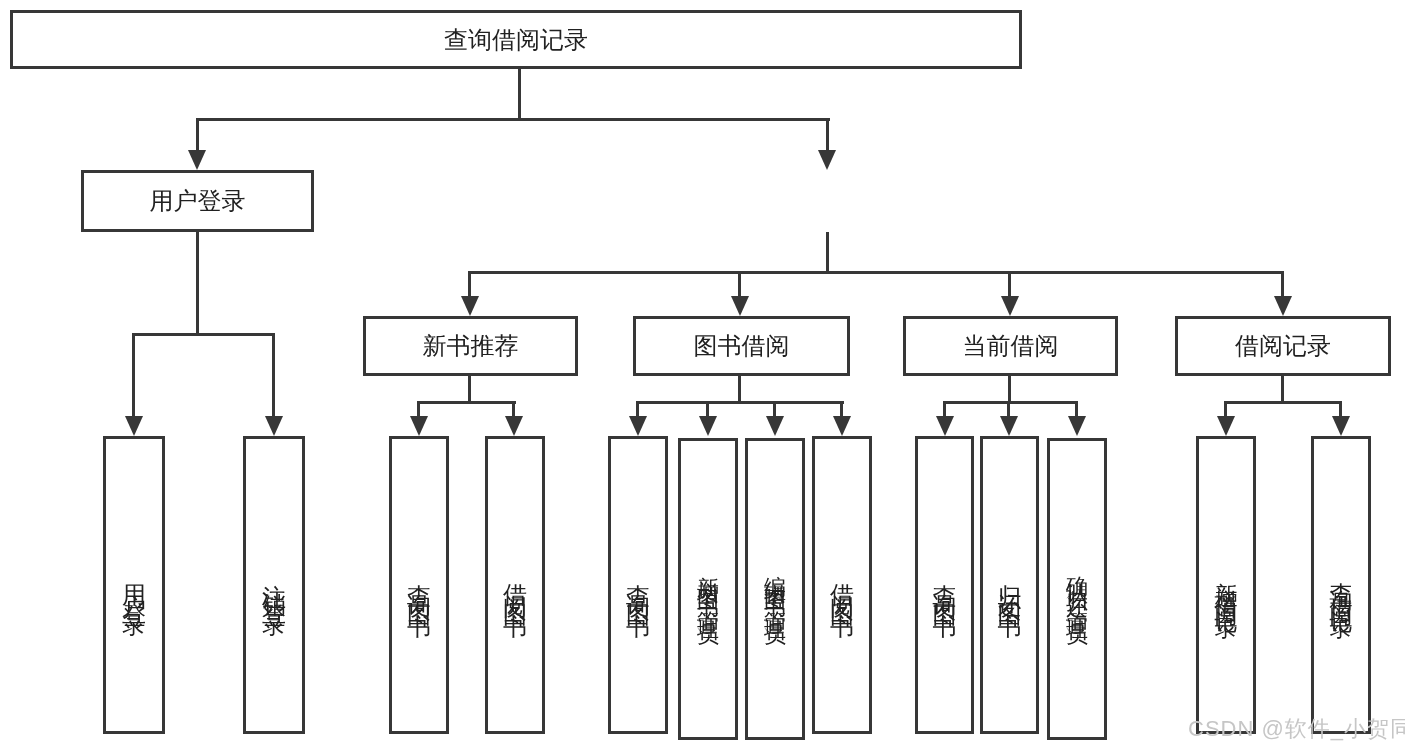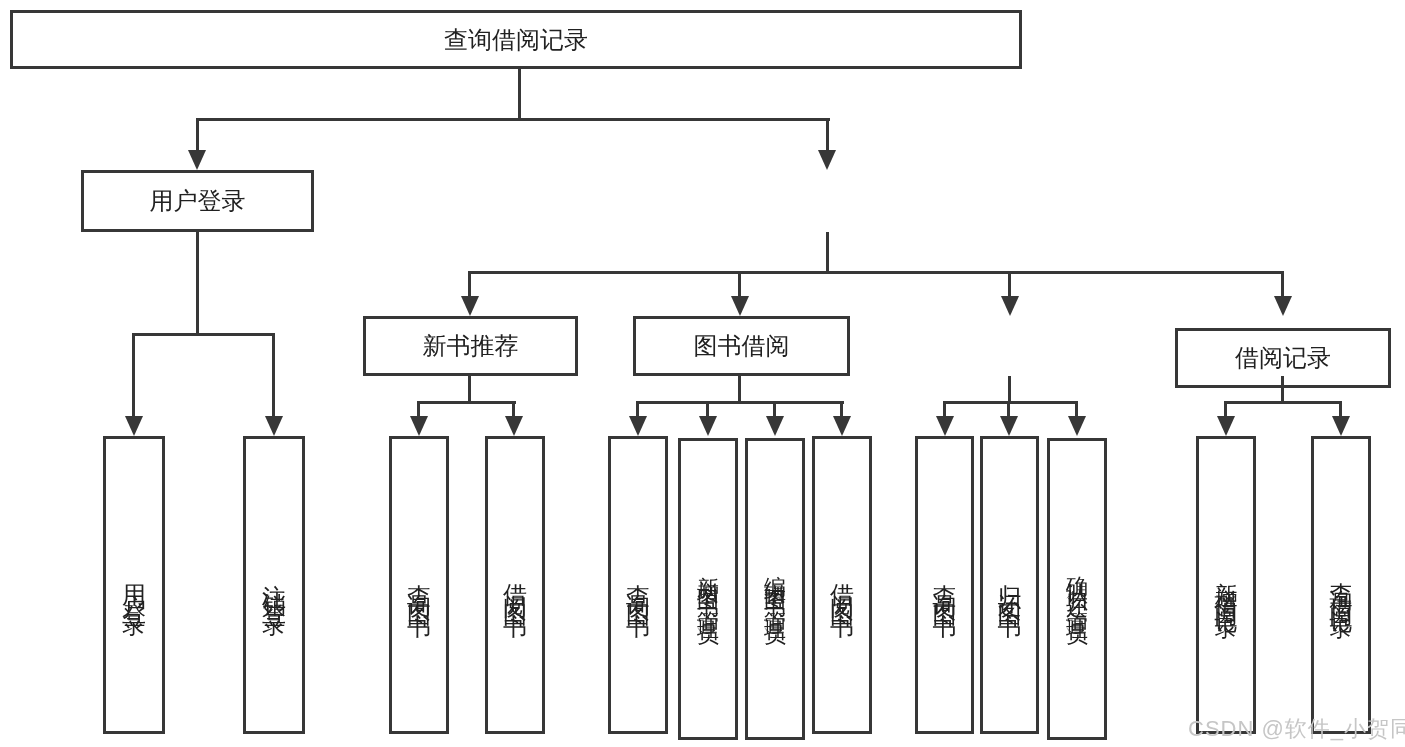--- a/index.html
+++ b/index.html
@@ -61,21 +61,22 @@
   <div class="arrow" style="left:461px;top:296px"></div>
   <div class="vline" style="left:738px;top:271px;height:26px"></div>
   <div class="arrow" style="left:731px;top:296px"></div>
   <div class="vline" style="left:1008px;top:271px;height:26px"></div>
   <div class="arrow" style="left:1001px;top:296px"></div>
   <div class="vline" style="left:1281px;top:271px;height:26px"></div>
   <div class="arrow" style="left:1274px;top:296px"></div>
 
   <div class="box" style="left:363px;top:316px;width:215px;height:60px">新书推荐</div>
   <div class="box" style="left:633px;top:316px;width:217px;height:60px">图书借阅</div>
-  <div class="box" style="left:1175px;top:328px;width:216px;height:60px">借阅记录</div>
+  <div class="box" style="left:903px;top:316px;width:215px;height:60px">当前借阅</div>
+  <div class="box" style="left:1175px;top:316px;width:216px;height:60px">借阅记录</div>
 
   <div class="vline" style="left:468px;top:376px;height:28px"></div>
   <div class="hline" style="left:417px;top:401px;width:99px"></div>
   <div class="vline" style="left:417px;top:401px;height:17px"></div>
   <div class="arrow" style="left:410px;top:416px"></div>
   <div class="vline" style="left:512px;top:401px;height:17px"></div>
   <div class="arrow" style="left:505px;top:416px"></div>
 
   <div class="vline" style="left:738px;top:376px;height:28px"></div>
   <div class="hline" style="left:636px;top:401px;width:208px"></div>

